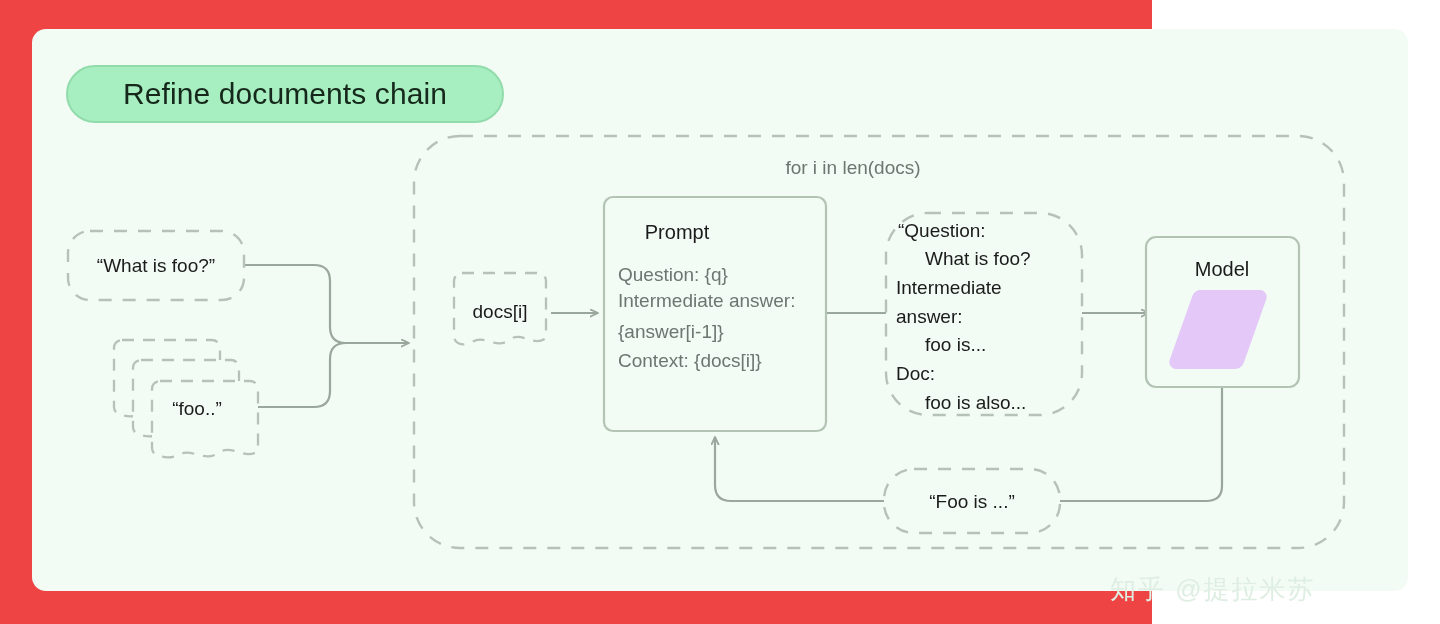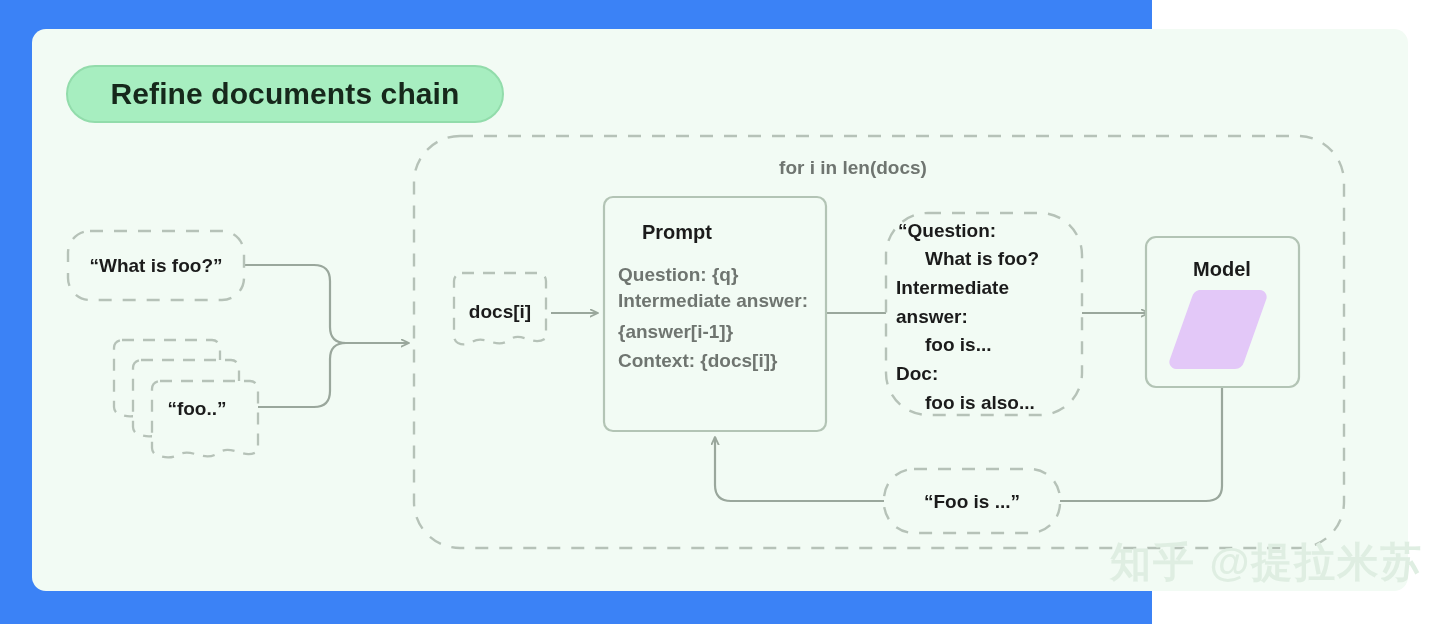--- a/index.html
+++ b/index.html
@@ -8,22 +8,21 @@
     background: #ffffff;
     width: 1440px;
     height: 624px;
     overflow: hidden;
     font-family: "Liberation Sans", sans-serif;
   }
   #stage {
     position: relative;
     width: 1152px;
     height: 624px;
-    background: #3b82f6;
-    font-weight: bold;
+    background: #ef4444;
   }
   .card {
     position: absolute;
     left: 32px;
     top: 29px;
     width: 1376px;
     height: 562px;
     background: #f2fbf4;
     border-radius: 14px;
   }
@@ -57,22 +56,22 @@
     font-family: "Liberation Sans", sans-serif;
     fill: #1b1b1b;
   }
   .lbl-muted {
     font-family: "Liberation Sans", sans-serif;
     fill: #6f7570;
   }
   .watermark {
     position: absolute;
     left: 1110px;
-    top: 535px;
-    font-size: 41px;
+    top: 572px;
+    font-size: 26px;
     color: #dfeee2;
     letter-spacing: 2px;
     white-space: nowrap;
     user-select: none;
   }
 </style>
 </head>
 <body>
 
 <div id="stage">

